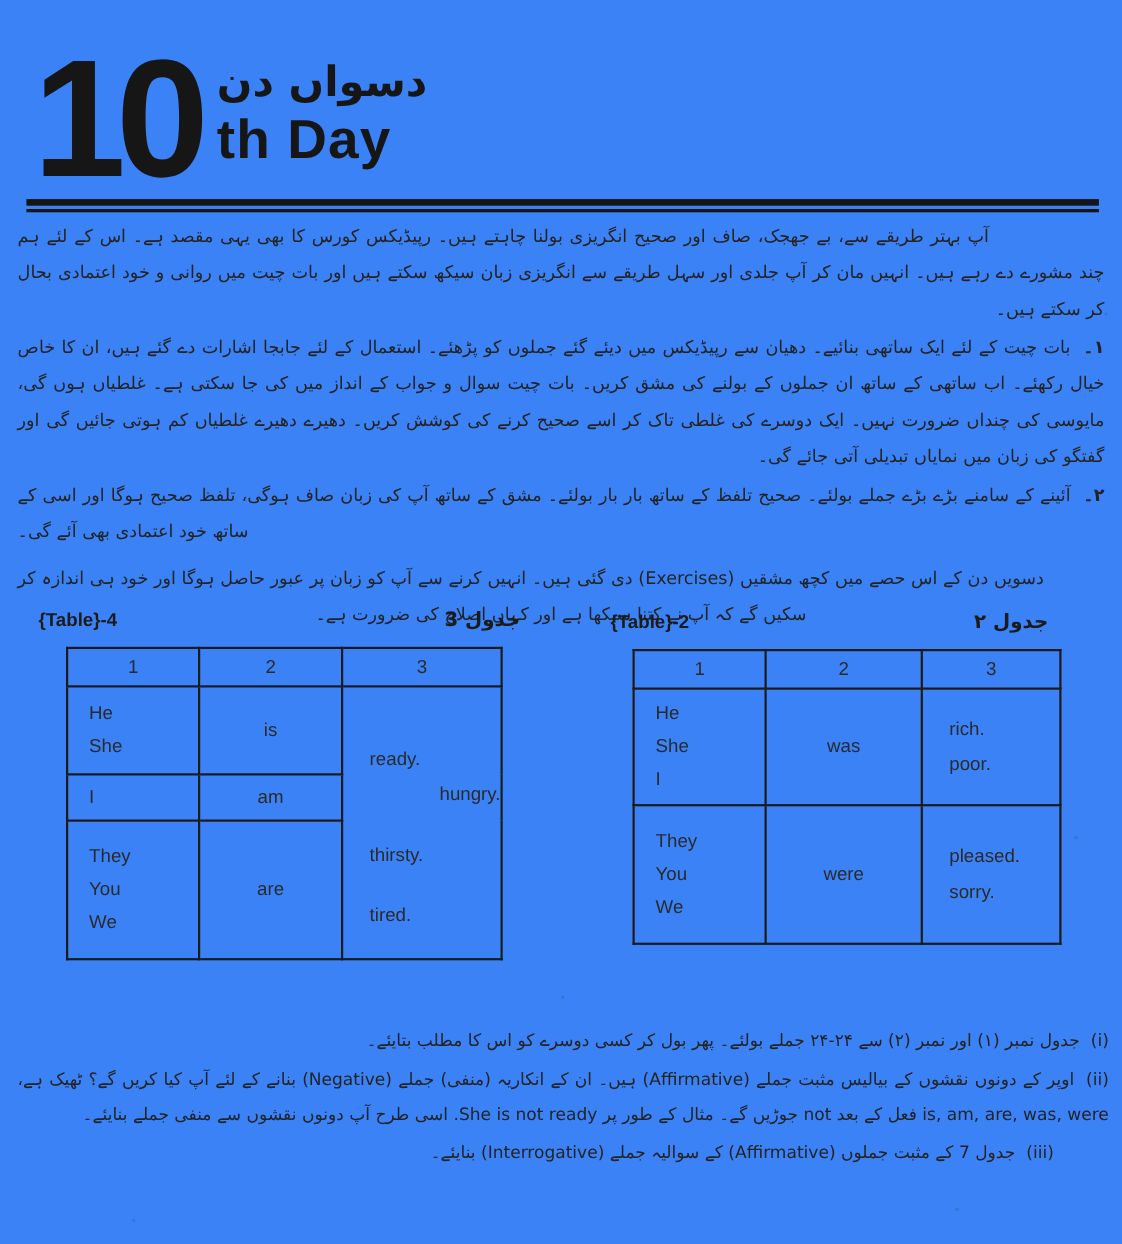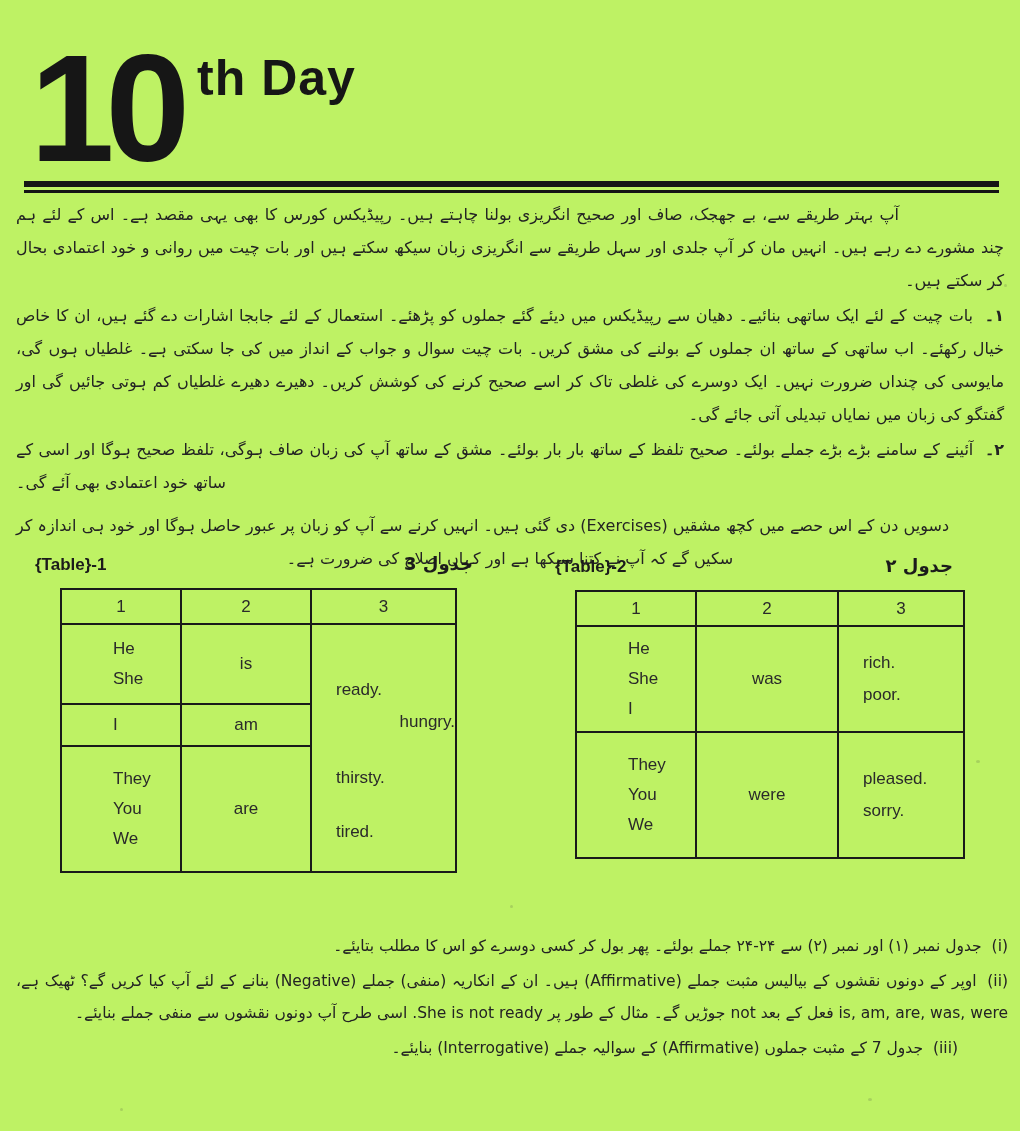--- a/index.html
+++ b/index.html
@@ -5,21 +5,21 @@
   html,body{margin:0;padding:0;}
   body{
     width:1020px;height:1131px;
     background:#efefed;
     font-family:"DejaVu Sans",sans-serif;
     color:#1b1b1b;
     overflow:hidden;
   }
   #page{
     position:relative;width:1020px;height:1131px;
-    background:#bef264;
+    background:#3b82f6;
   }
   
   .header{position:absolute;top:46px;left:30px;display:flex;align-items:flex-start;}
   .day-number{
     font-family:"Liberation Sans",sans-serif;font-weight:bold;
     font-size:152px;line-height:0.82;letter-spacing:-9px;color:#161616;
   }
   .header-side{margin-left:16px;padding-top:4px;display:flex;flex-direction:column;}
   .urdu-title{font-size:38px;font-weight:bold;direction:rtl;line-height:1.3;color:#161616;}
   .day-suffix{
@@ -57,21 +57,21 @@
   .tbl-label-latin{font-family:"Liberation Sans",sans-serif;font-weight:bold;font-size:17px;}
   .tbl-label-urdu{font-size:18px;font-weight:bold;direction:rtl;}
 
   
   table.drill{border-collapse:collapse;background:transparent;}
   table.drill td{border:2.5px solid #1a1a1a;padding:0;vertical-align:middle;
     font-family:"Liberation Sans",sans-serif;font-size:17px;color:#2a2a2a;}
   .t1{position:absolute;left:60px;top:588px;}
   .t2{position:absolute;left:575px;top:590px;}
   td.hdr{text-align:center;height:33px;font-size:17px;}
-  .cell-lines{display:flex;flex-direction:column;justify-content:flex-start;padding-left:51px;}
+  .cell-lines{display:flex;flex-direction:column;justify-content:flex-start;padding-left:19px;}
   .cell-lines span{line-height:30px;}
   td.vcenter{text-align:center;}
   td.wordcol{vertical-align:top;}
   .wordcol .cell-lines{padding-left:24px;justify-content:flex-start;}
   .wordcol .cell-lines span{line-height:24px;}
   .m1{margin-top:26px;} .m2{margin-top:8px;text-align:right;} .m3{margin-top:32px;} .m4{margin-top:30px;}
   .t2 td.wordcol .cell-lines{justify-content:center;height:100%;}
   .t2 td.wordcol .cell-lines span{line-height:32px;}
 
   
@@ -95,20 +95,21 @@
   .speck{position:absolute;border-radius:50%;background:rgba(60,60,60,.18);}
 </style>
 </head>
 <body>
 
 <div id="page">
 
   <div class="header">
     <div class="day-number">10</div>
     <div class="header-side">
+      <div class="urdu-title">دسواں دن</div>
       <div class="day-suffix">th Day</div>
     </div>
   </div>
   <div class="rule">
     <div class="bar1"></div>
       <div class="bar2"></div>
   </div>
 
   <div class="bodytext">
     <p class="p-indent">
@@ -122,21 +123,21 @@
       <span class="pt-marker">۲۔</span>
       <span>آئینے کے سامنے بڑے بڑے جملے بولئے۔ صحیح تلفظ کے ساتھ بار بار بولئے۔ مشق کے ساتھ آپ کی زبان صاف ہوگی، تلفظ صحیح ہوگا اور اسی کے ساتھ خود اعتمادی بھی آئے گی۔</span>
     </p>
     <p class="p-ex">
       <span>دسویں دن کے اس حصے میں کچھ مشقیں (Exercises) دی گئی ہیں۔ انہیں کرنے سے آپ کو زبان پر عبور حاصل ہوگا اور خود ہی اندازہ کر سکیں گے کہ آپ نے کتنا سیکھا ہے اور کہاں اصلاح کی ضرورت ہے۔</span>
     </p>
   </div>
 
 
   <div class="tbl-label-row lbl1">
-    <span class="tbl-label-latin">{Table}-1</span>
+    <span class="tbl-label-latin">{Table}-4</span>
     <span class="tbl-label-urdu">جدول 3</span>
   </div>
 
   <div class="tbl-label-row lbl2">
     <span class="tbl-label-latin">{Table}-2</span>
     <span class="tbl-label-urdu">جدول ۲</span>
   </div>
 
   <table class="drill t1">
     <tbody>

